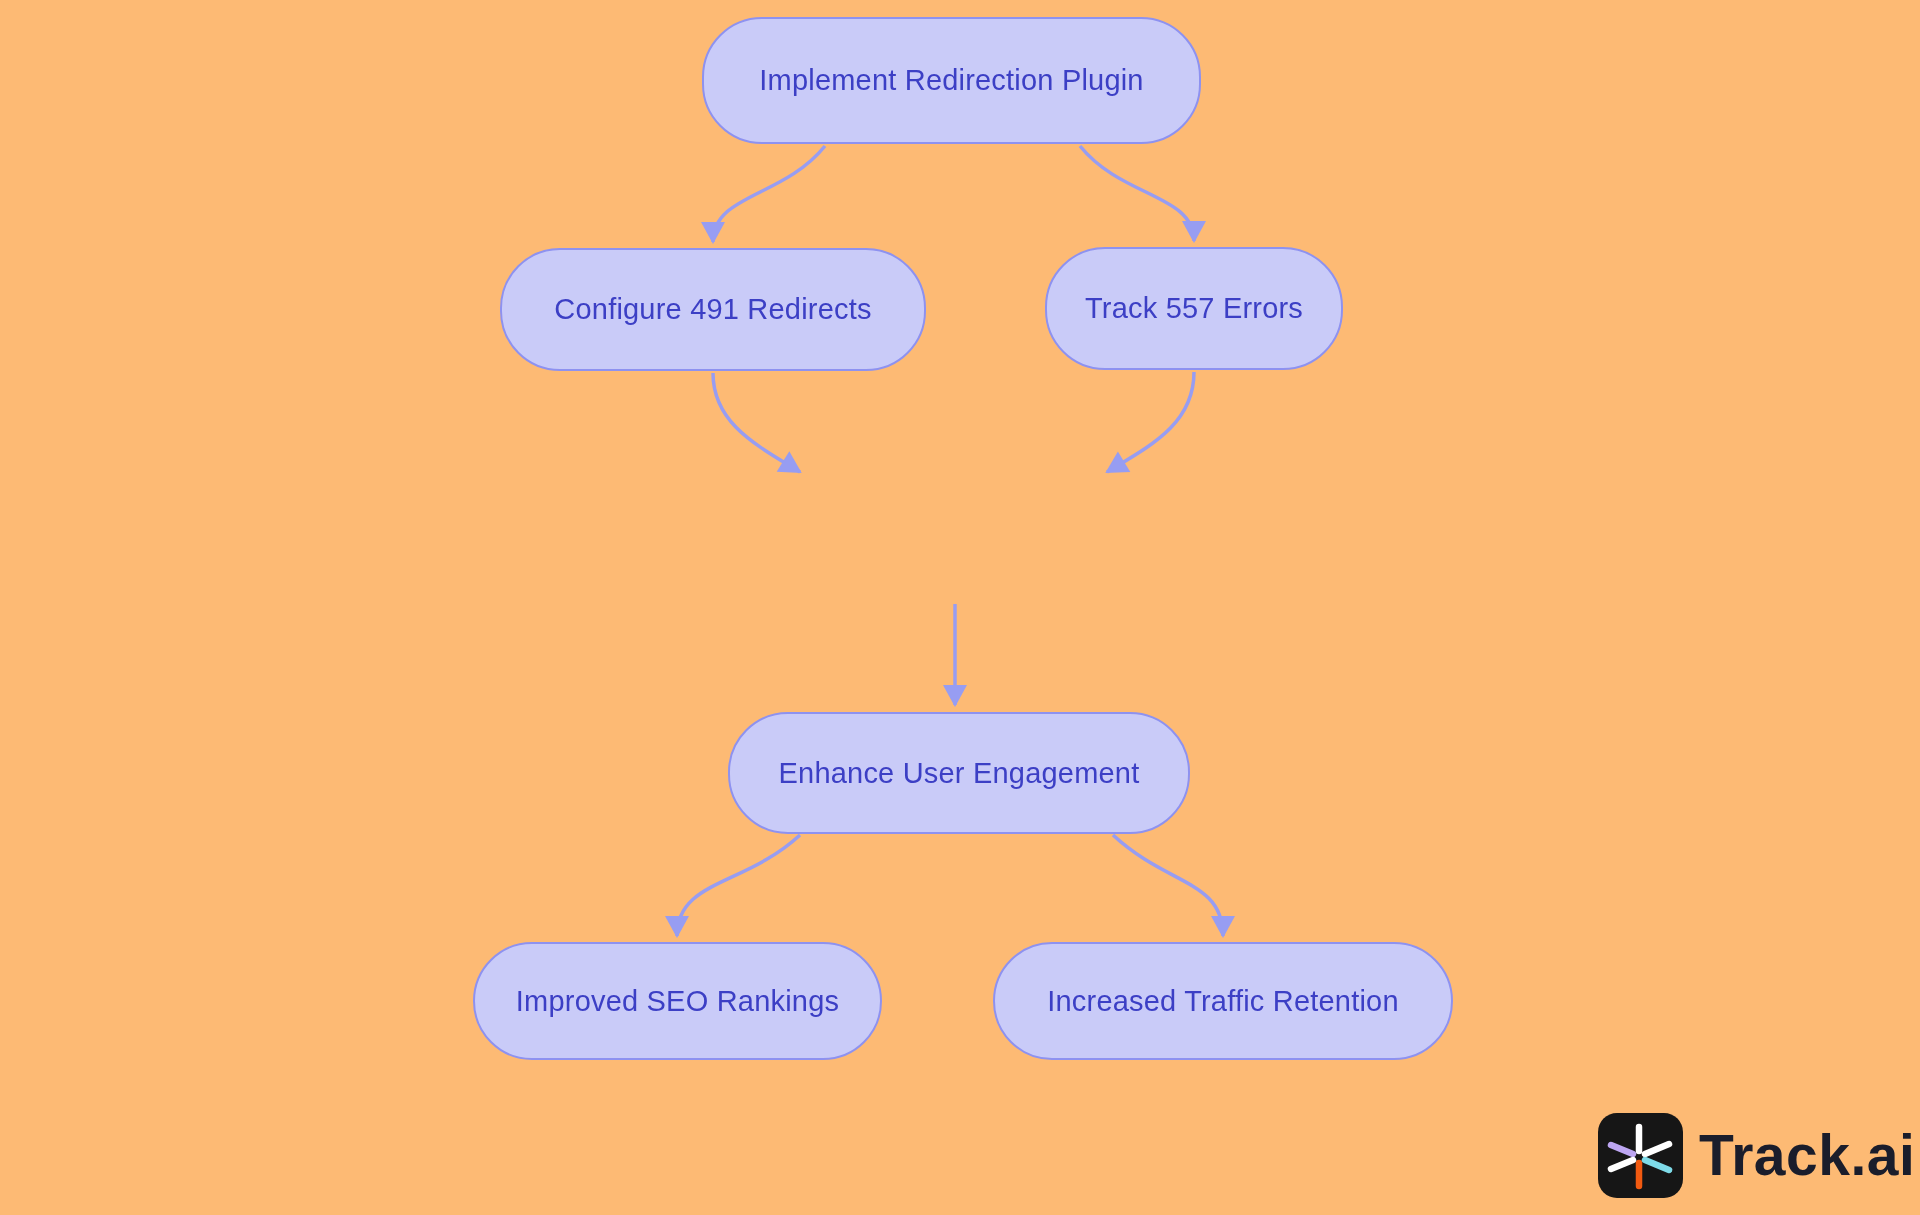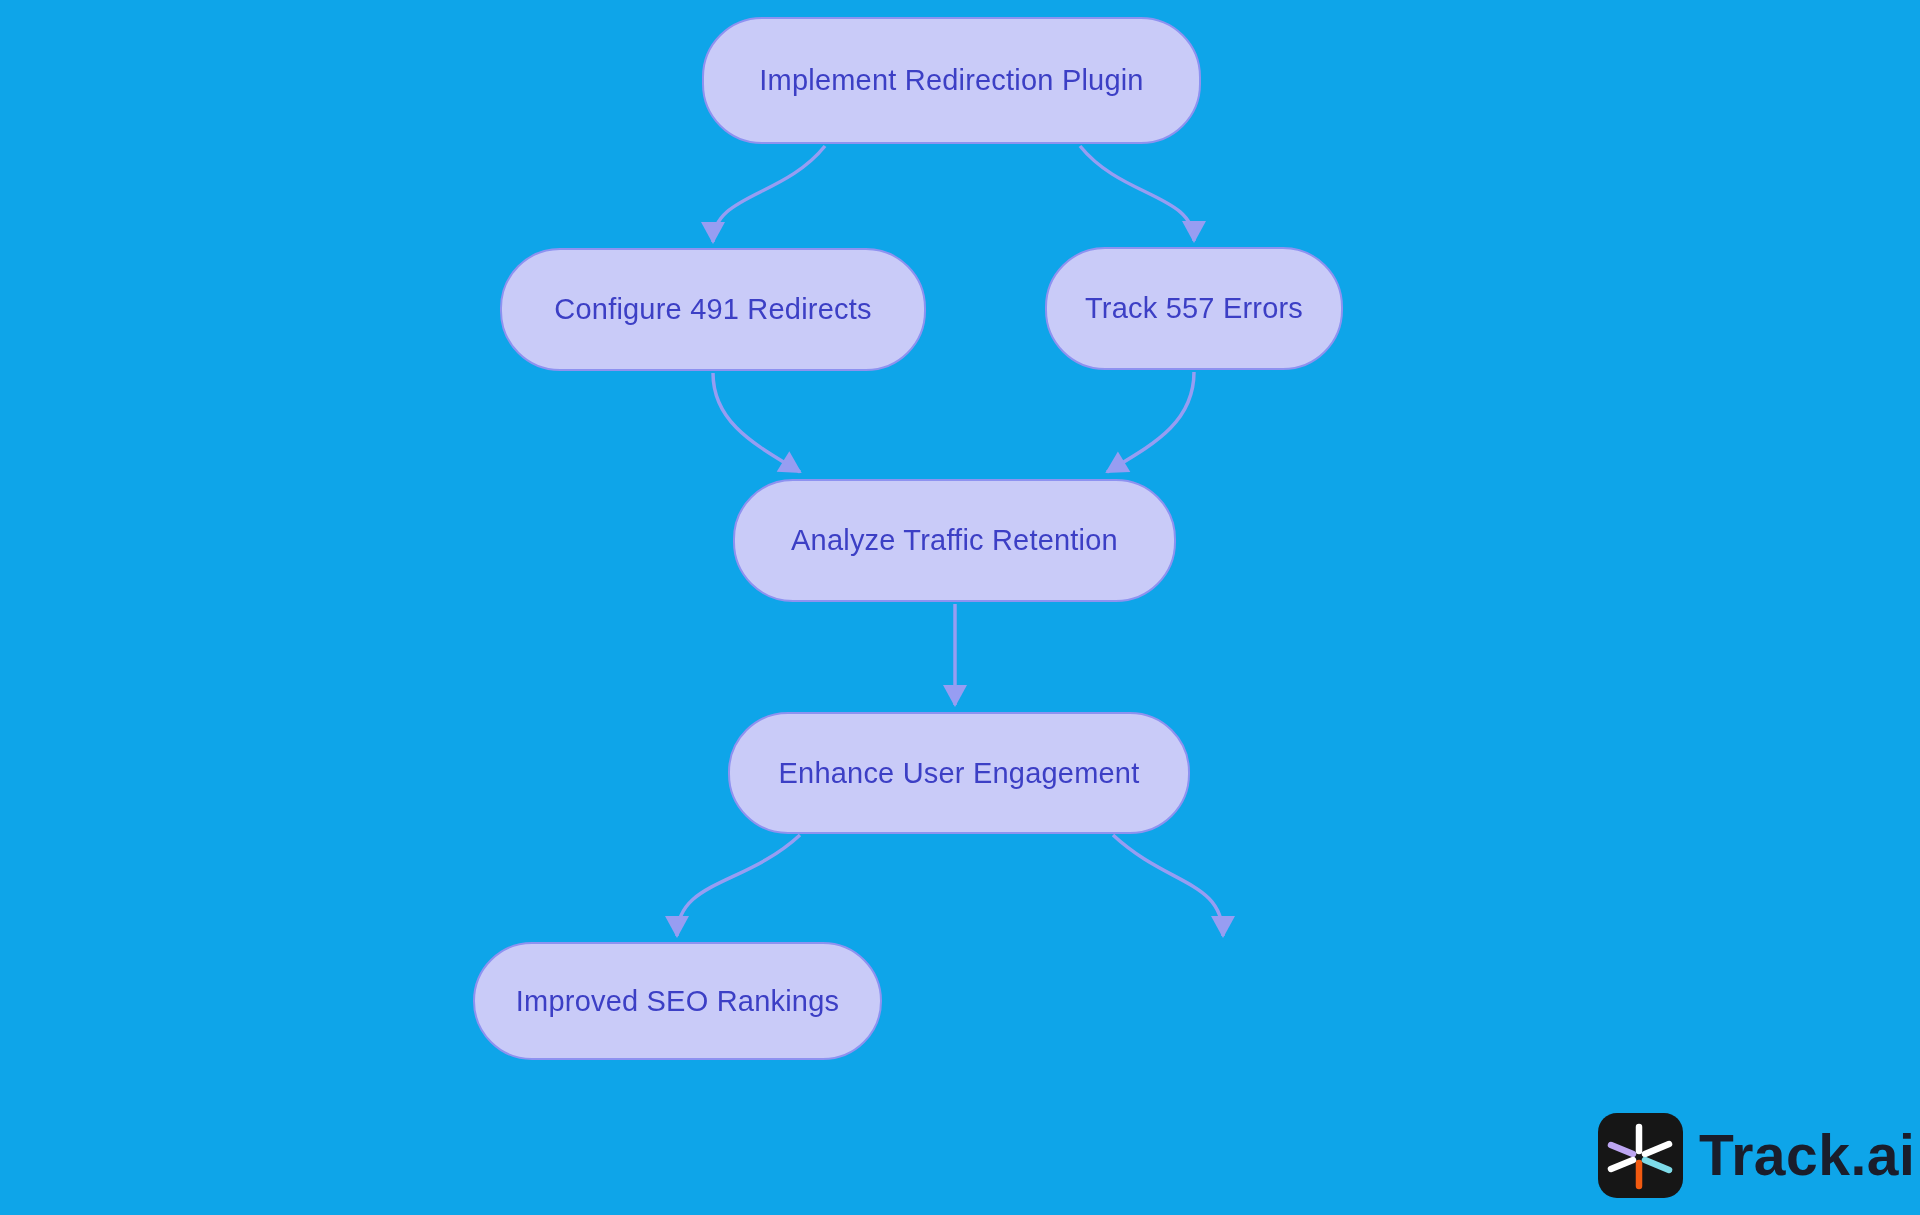--- a/index.html
+++ b/index.html
@@ -3,21 +3,21 @@
 <meta charset="utf-8">
 <style>
   * { margin: 0; padding: 0; box-sizing: border-box; }
   html, body { background: #ffffff; }
   body { font-family: "Liberation Sans", sans-serif; }
 
   .stage {
     position: relative;
     width: 1920px;
     height: 1215px;
-    background: #0ea5e9;
+    background: #fdba74;
     overflow: hidden;
   }
 
   
   .edges-svg {
     position: absolute;
     left: 0; top: 0;
     width: 1920px; height: 1215px;
     pointer-events: none;
   }
@@ -91,32 +91,32 @@
   </div>
 
   <div class="node node-configure">
     <span>Configure 491 Redirects</span>
   </div>
 
   <div class="node node-track">
     <span>Track 557 Errors</span>
   </div>
 
-  <div class="node node-analyze">
-    <span>Analyze Traffic Retention</span>
-  </div>
 
   <div class="node node-improved">
     <span>Improved SEO Rankings</span>
   </div>
 
   <div class="node node-enhance">
     <span>Enhance User Engagement</span>
   </div>
 
+  <div class="node node-increased">
+    <span>Increased Traffic Retention</span>
+  </div>
 
   <div class="brand">
     <svg class="brand-icon" viewBox="0 0 85 85">
       <rect x="0" y="0" width="85" height="85" rx="19" fill="#161616"></rect>
       <g stroke-width="6.5" stroke-linecap="round">
         <line x1="41" y1="14" x2="41" y2="38" stroke="#ffffff"></line>
         <line x1="41" y1="50" x2="41" y2="73" stroke="#f25a10"></line>
         <line x1="13" y1="32" x2="35" y2="41" stroke="#bda6f2"></line>
         <line x1="13" y1="56" x2="35" y2="47" stroke="#ffffff"></line>
         <line x1="47" y1="41" x2="71" y2="31" stroke="#ffffff"></line>

